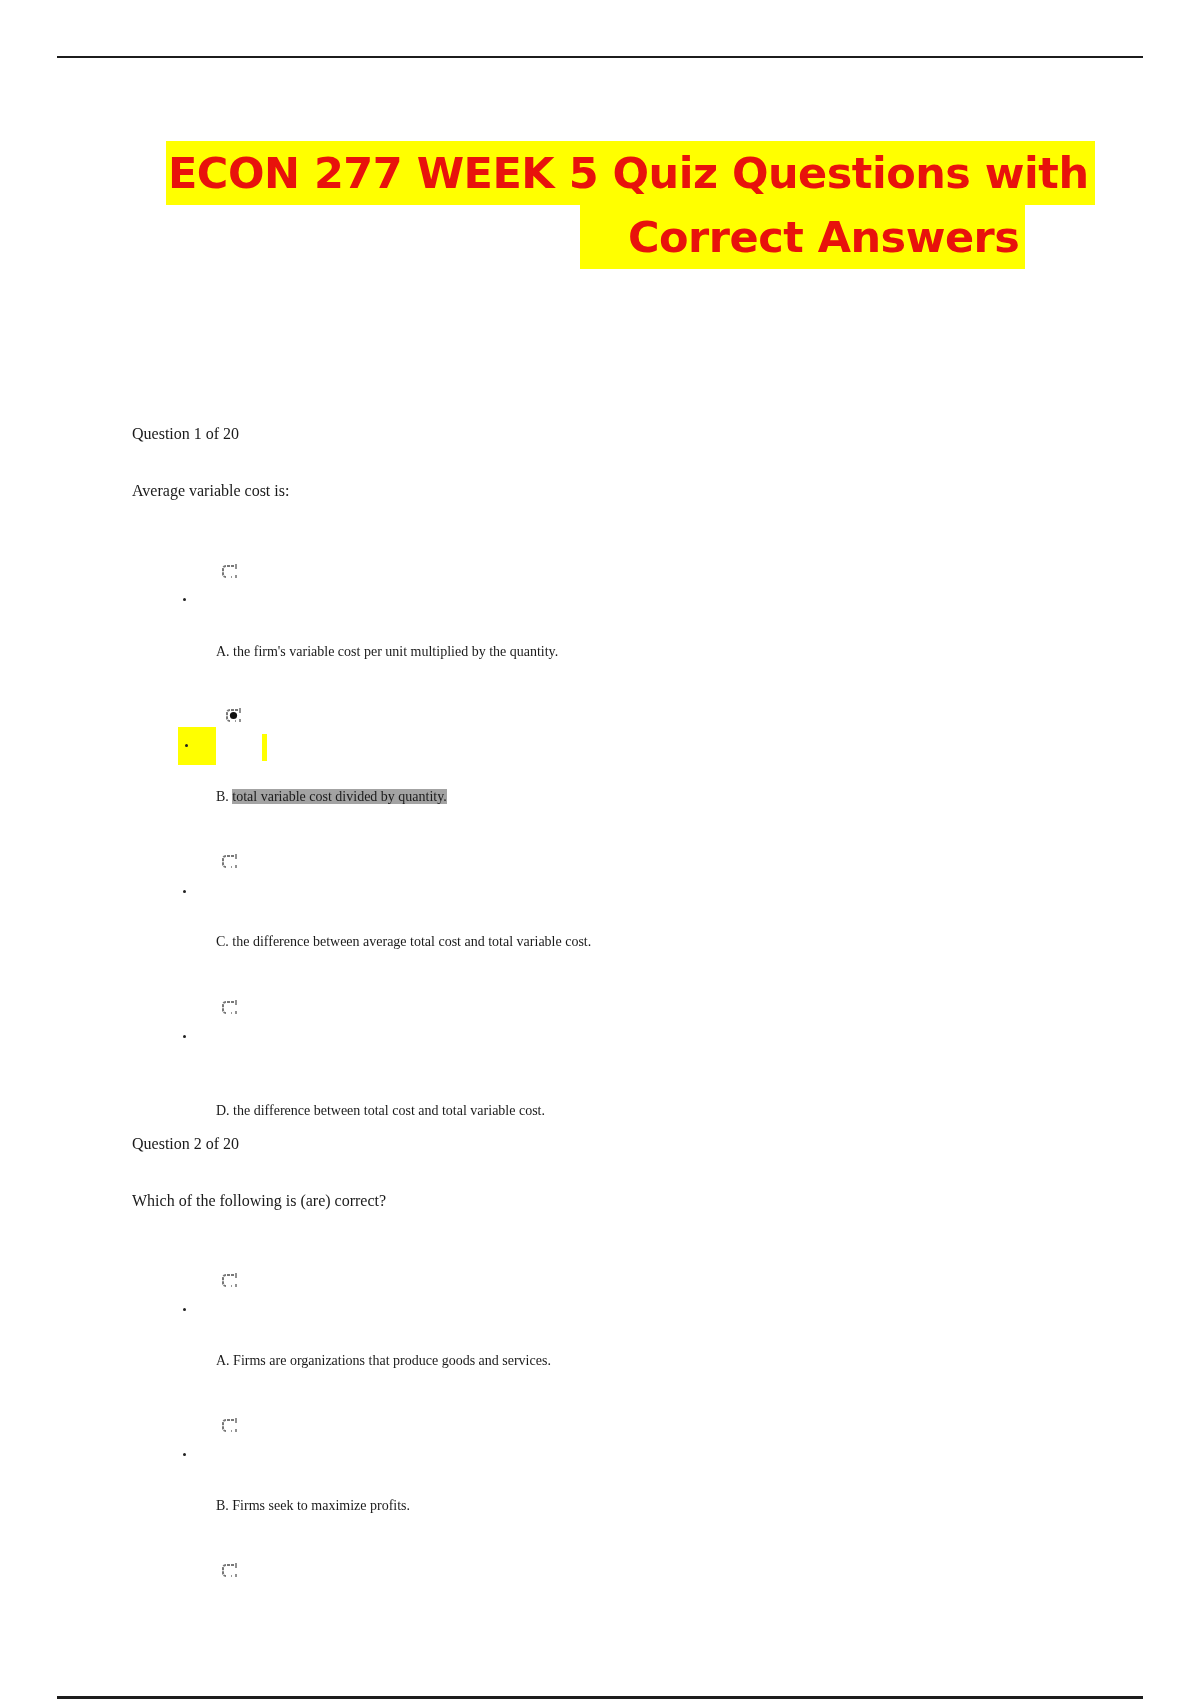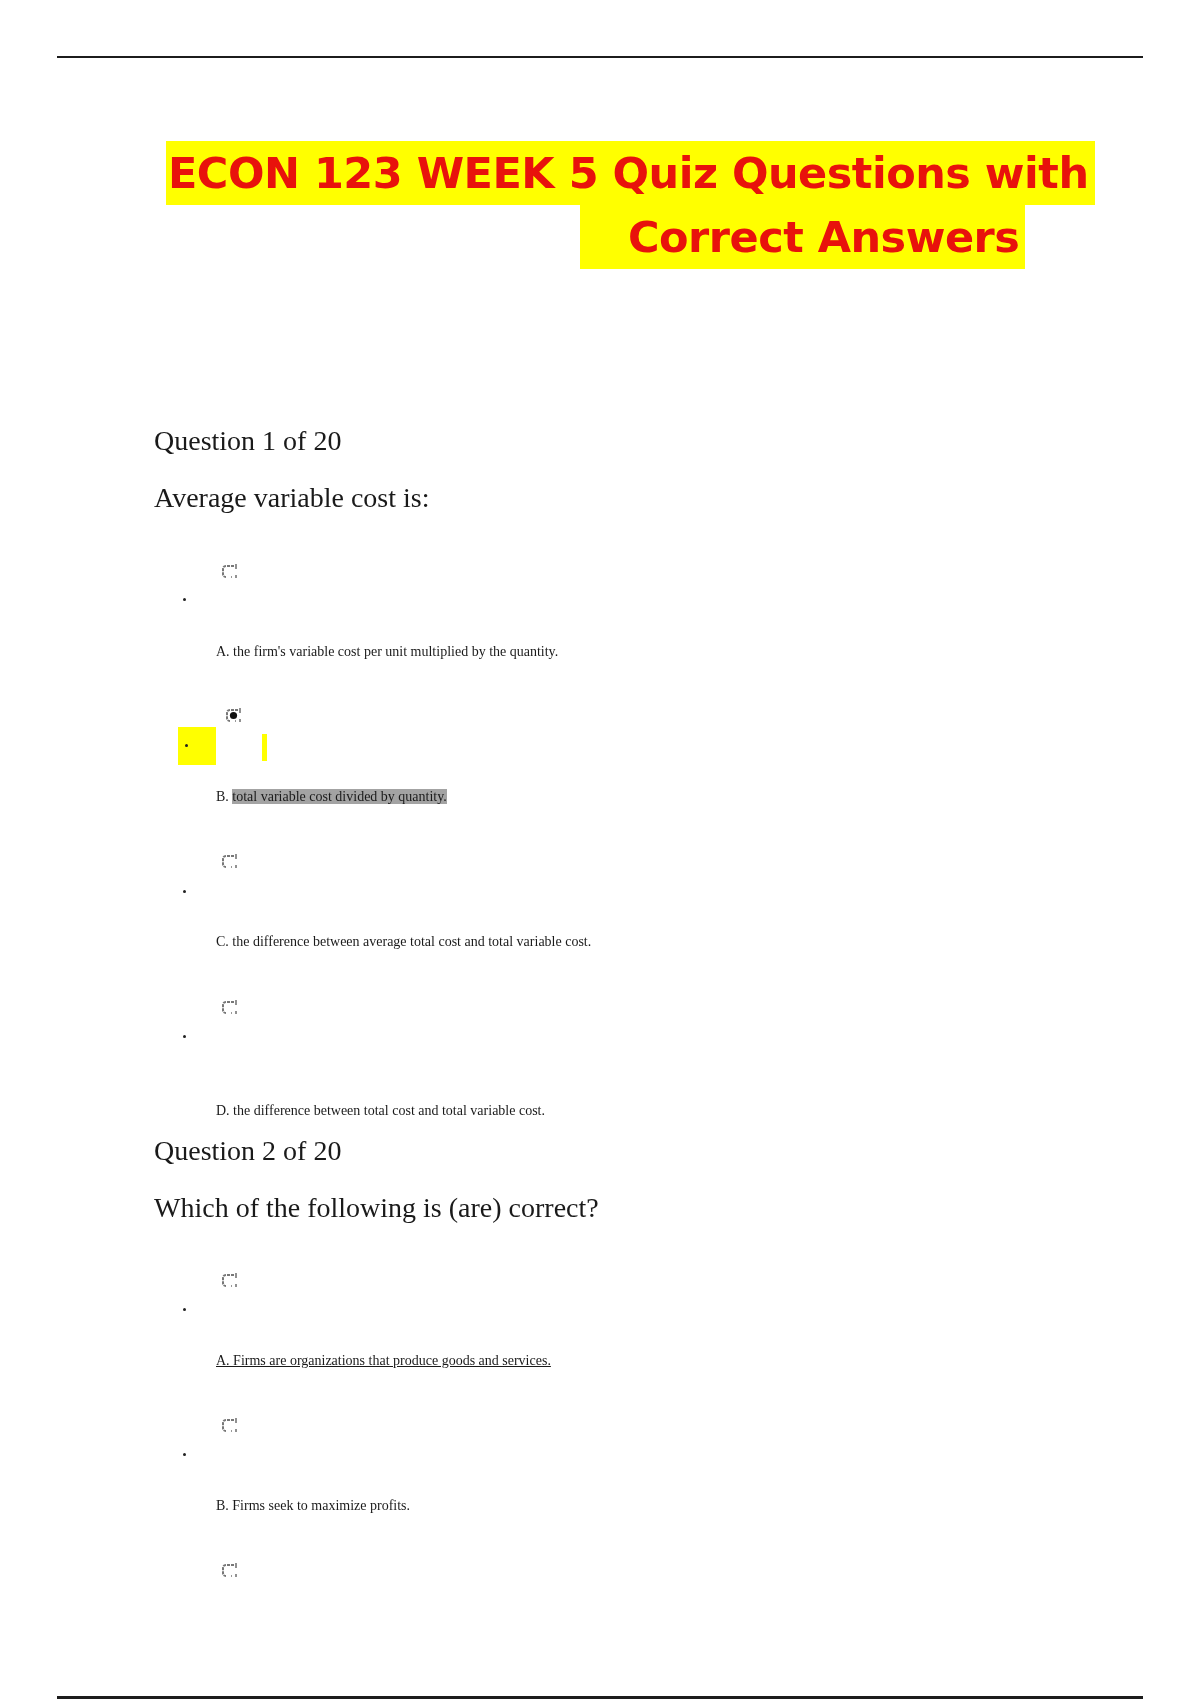--- a/index.html
+++ b/index.html
@@ -32,22 +32,22 @@
       line-height: 64px;
       white-space: nowrap;
       letter-spacing: -0.5px;
       padding: 0 6px 0 2px;
     }
     .title-line.l1 { left: 166px; top: 141px; }
     .title-line.l2 { left: 580px; top: 205px; padding-left: 48px; }
 
     .qnum, .qtext {
       position: absolute;
-      left: 154px;
-      font-size: 28px;
+      left: 132px;
+      font-size: 16px;
       white-space: nowrap;
       text-align: center;
     }
     .option {
       position: absolute;
       left: 216px;
       font-size: 14px;
       white-space: nowrap;
     }
     .highlight { background: #a3a3a3; }
@@ -91,21 +91,21 @@
       width: 5px;
       height: 27px;
       background: #ffff00;
     }
   </style>
 </head>
 <body>
 
 <div class="rule top"></div>
 
-<div class="title-line l1">ECON 123 WEEK 5 Quiz Questions with</div>
+<div class="title-line l1">ECON 277 WEEK 5 Quiz Questions with</div>
 <div class="title-line l2">Correct Answers</div>
 
 <div class="qnum" style="top:425px;">Question 1 of 20</div>
 <div class="qtext" style="top:482px;">Average variable cost is:</div>
 
 <div class="radio" style="top:562px;">
   <svg width="20" height="20" viewBox="0 0 20 20">
       <path d="M14 4 H6 Q3 4 3 7 V12 Q3 15 6 15" fill="none" stroke="#777" stroke-width="2" stroke-dasharray="3 1"></path>
       <path d="M16 2 V7 M16 13 V16 M11 15 h1" stroke="#777" stroke-width="1.6"></path>
     </svg>
@@ -149,21 +149,21 @@
 <div class="qnum" style="top:1135px;">Question 2 of 20</div>
 <div class="qtext" style="top:1192px;">Which of the following is (are) correct?</div>
 
 <div class="radio" style="top:1271px;">
   <svg width="20" height="20" viewBox="0 0 20 20">
       <path d="M14 4 H6 Q3 4 3 7 V12 Q3 15 6 15" fill="none" stroke="#777" stroke-width="2" stroke-dasharray="3 1"></path>
       <path d="M16 2 V7 M16 13 V16 M11 15 h1" stroke="#777" stroke-width="1.6"></path>
     </svg>
 </div>
 <div class="bullet" style="top:1308px;"></div>
-<div class="option" style="top:1353px;text-decoration:underline;">A. Firms are organizations that produce goods and services.</div>
+<div class="option" style="top:1353px;">A. Firms are organizations that produce goods and services.</div>
 
 <div class="radio" style="top:1416px;">
   <svg width="20" height="20" viewBox="0 0 20 20">
       <path d="M14 4 H6 Q3 4 3 7 V12 Q3 15 6 15" fill="none" stroke="#777" stroke-width="2" stroke-dasharray="3 1"></path>
       <path d="M16 2 V7 M16 13 V16 M11 15 h1" stroke="#777" stroke-width="1.6"></path>
     </svg>
 </div>
 <div class="bullet" style="top:1453px;"></div>
 <div class="option" style="top:1498px;">B. Firms seek to maximize profits.</div>
 

